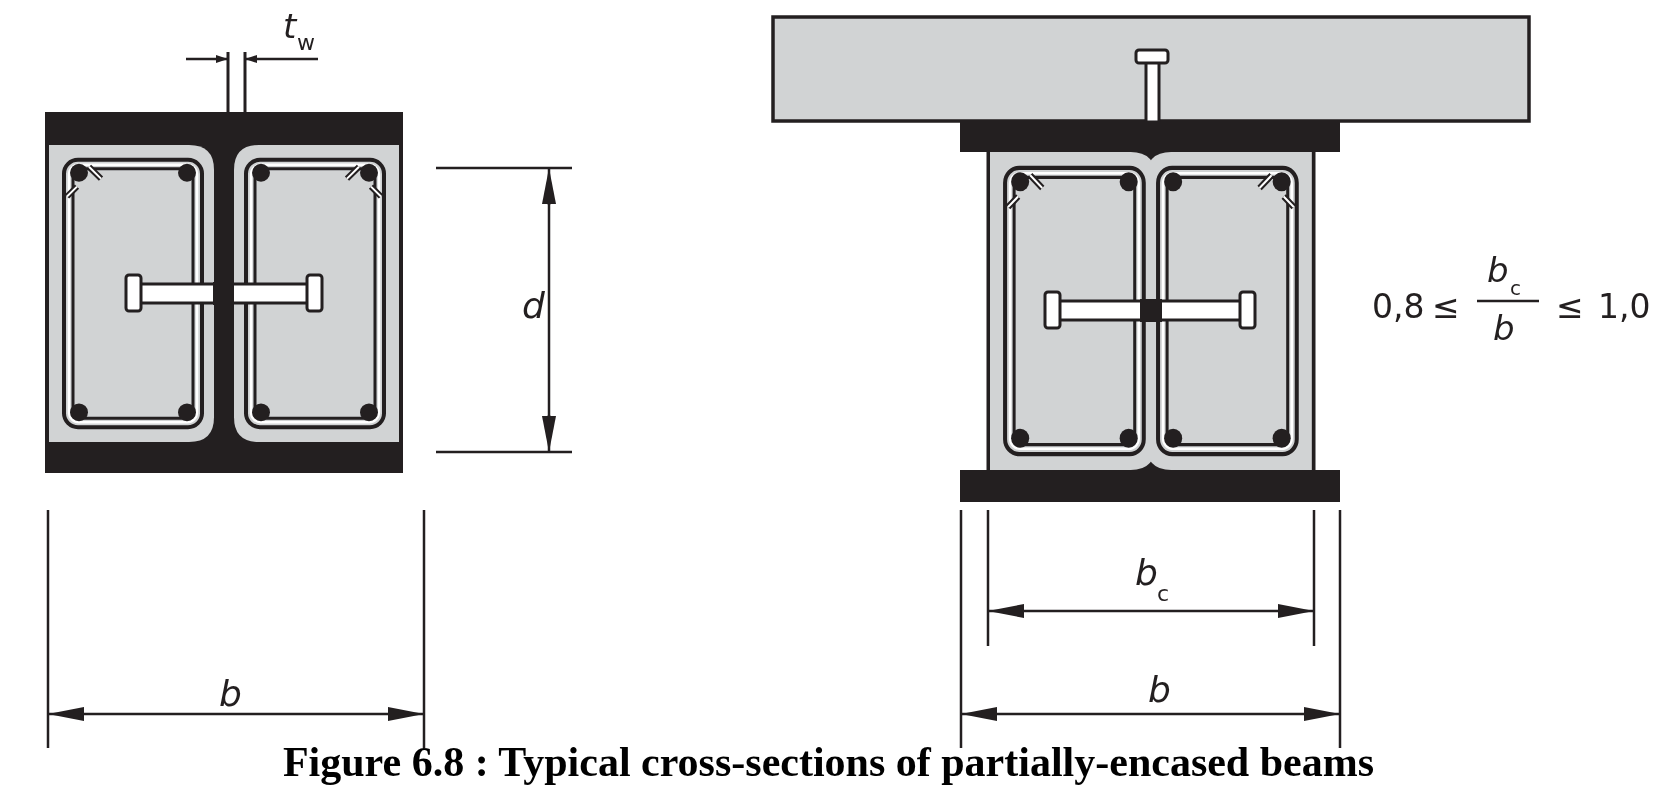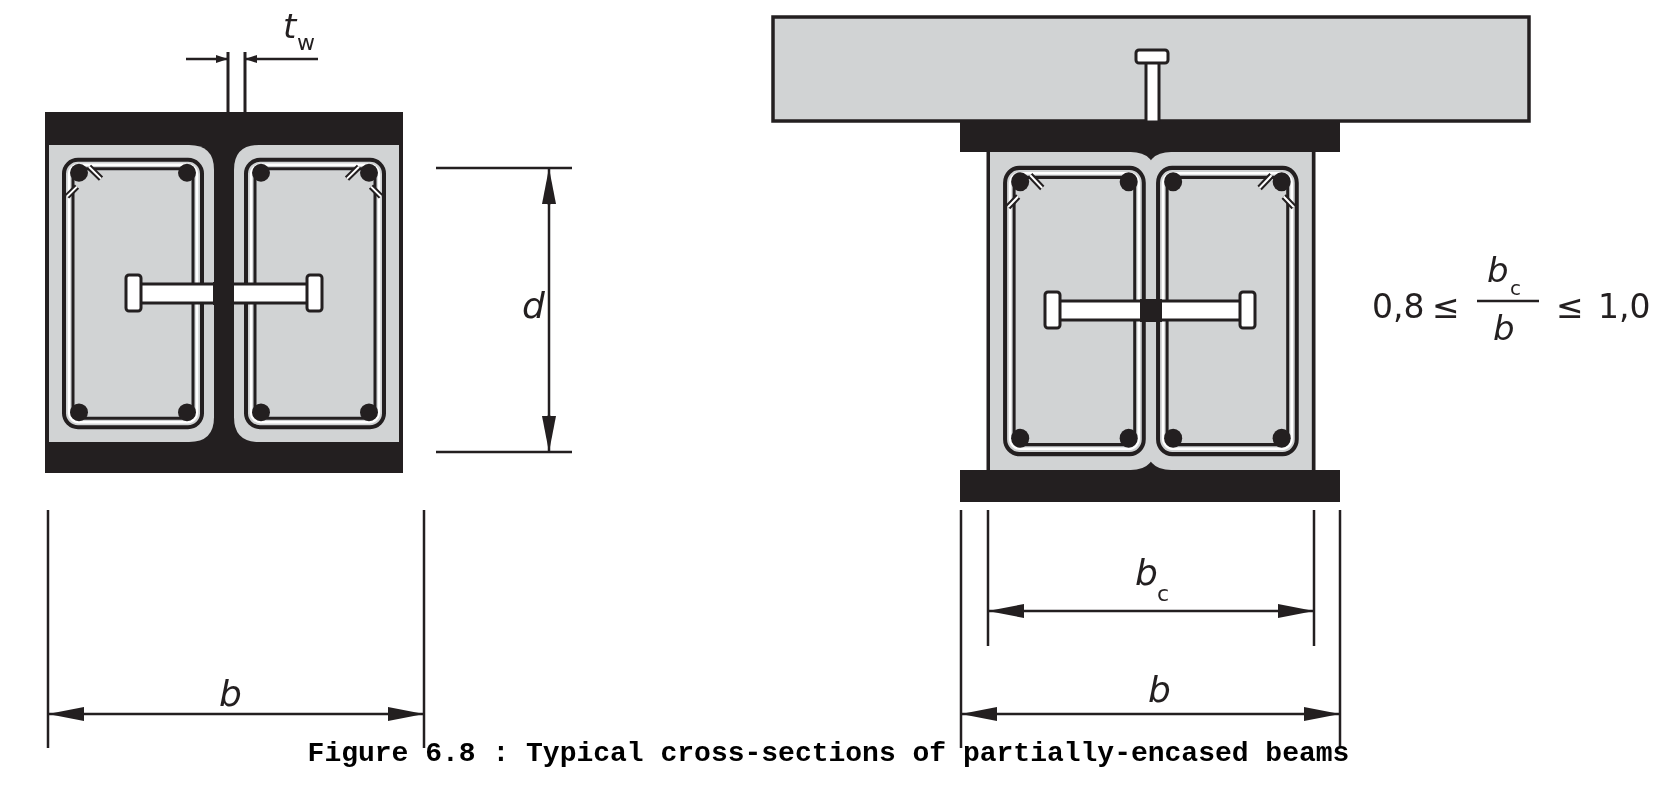--- a/index.html
+++ b/index.html
@@ -3,21 +3,21 @@
 <meta charset="utf-8">
 <style>
   html, body { margin:0; padding:0; background:#ffffff; }
   body { width:1657px; height:785px; position:relative; overflow:hidden; }
   svg { position:absolute; left:0; top:0; }
   .lbl { font-family: "DejaVu Sans", sans-serif; font-style: italic; fill:#231f20; }
   .sub { font-family: "DejaVu Sans", sans-serif; fill:#231f20; }
   .eq { font-family: "DejaVu Sans", sans-serif; fill:#231f20; }
   .caption {
     position:absolute; left:0; width:1657px; top:738px; text-align:center;
-    font-family: Liberation Mono, monospace; font-weight:bold; font-size:28px; color:#000;
+    font-family: Liberation Serif, serif; font-weight:bold; font-size:42px; color:#000;
     white-space:nowrap;
   }
 </style>
 </head>
 <body>
 
 <svg width="1657" height="785" viewBox="0 0 1657 785" xmlns="http://www.w3.org/2000/svg">
   <defs>
     <marker id="arr" viewBox="0 0 12 8" refX="12" refY="4" markerWidth="12" markerHeight="8" orient="auto-start-reverse" markerUnits="userSpaceOnUse">
       <path d="M0,0 L12,4 L0,8 z" fill="#231f20"></path>

